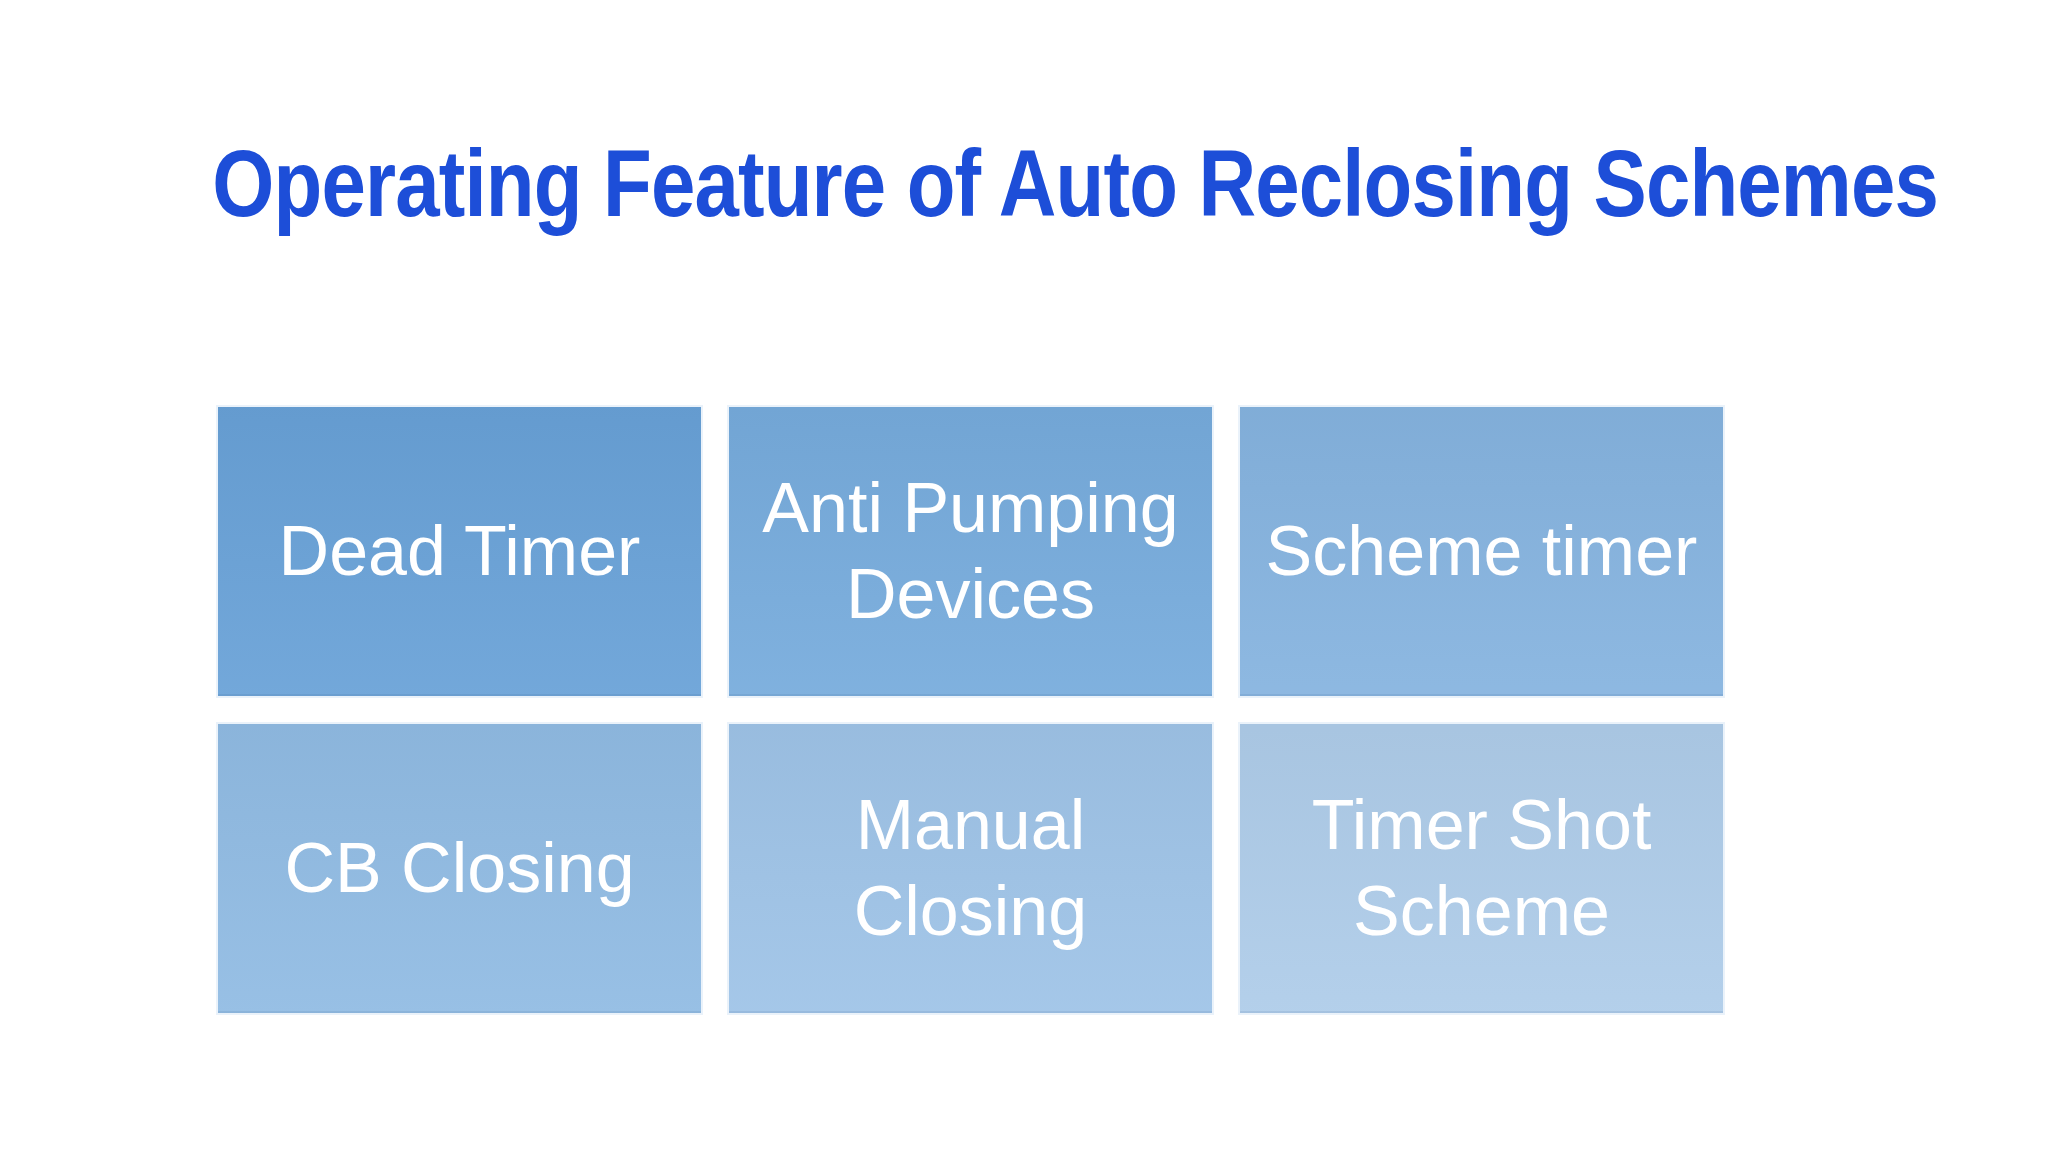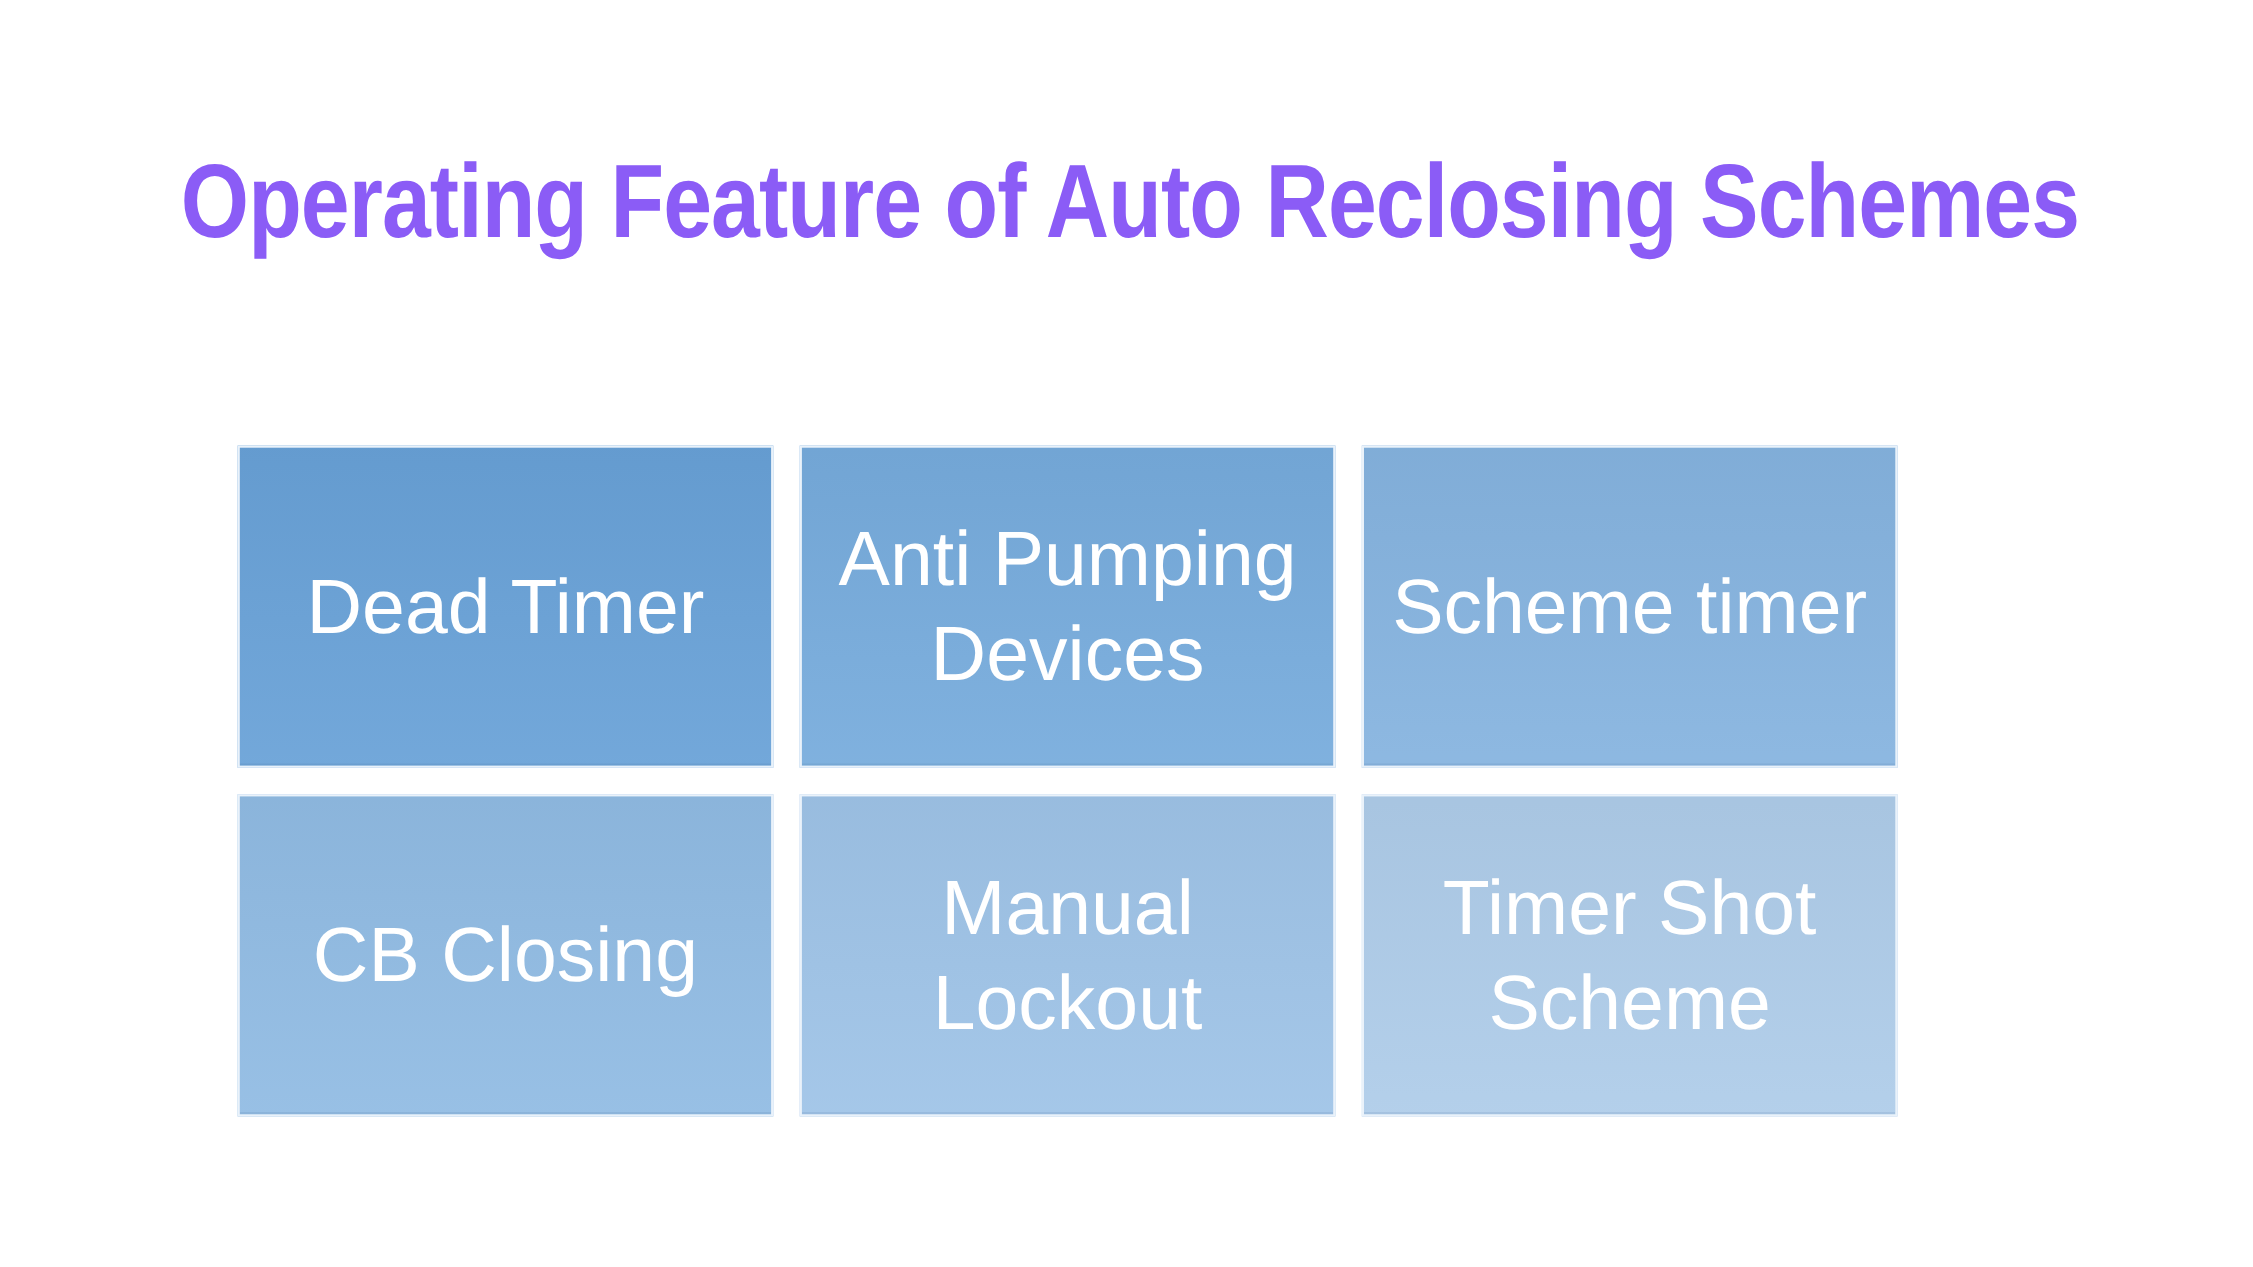--- a/index.html
+++ b/index.html
@@ -18,22 +18,23 @@
   .slide-title {
     position: absolute;
     top: 136px;
     left: 0;
     right: 0;
     margin: 0;
     text-align: center;
     font-size: 95px;
     font-weight: 700;
     line-height: 1;
-    color: #8b5cf6;
+    color: #1d4ed8;
     white-space: nowrap;
+    padding-left: 48px;
   }
   .slide-title .squeeze {
     display: inline-block;
     transform: scaleX(0.84);
     transform-origin: 50% 50%;
     letter-spacing: -1px;
   }
   .feature-grid {
     position: absolute;
     left: 216px;
@@ -84,21 +85,21 @@
     <div class="feature-box" style="background-color: rgb(133, 179, 223);">
       <span class="label">Scheme timer</span>
     </div>
 
     <div class="feature-box" style="background-color: rgb(144, 187, 227);">
       <span class="label">CB Closing</span>
     </div>
 
     <div class="feature-box" style="background-color: rgb(158, 195, 231);">
       <span class="label">Manual
-Lockout</span>
+Closing</span>
     </div>
 
     <div class="feature-box" style="background-color: rgb(174, 204, 233);">
       <span class="label">Timer Shot
 Scheme</span>
     </div>
 
   </div>
 </div>
 

